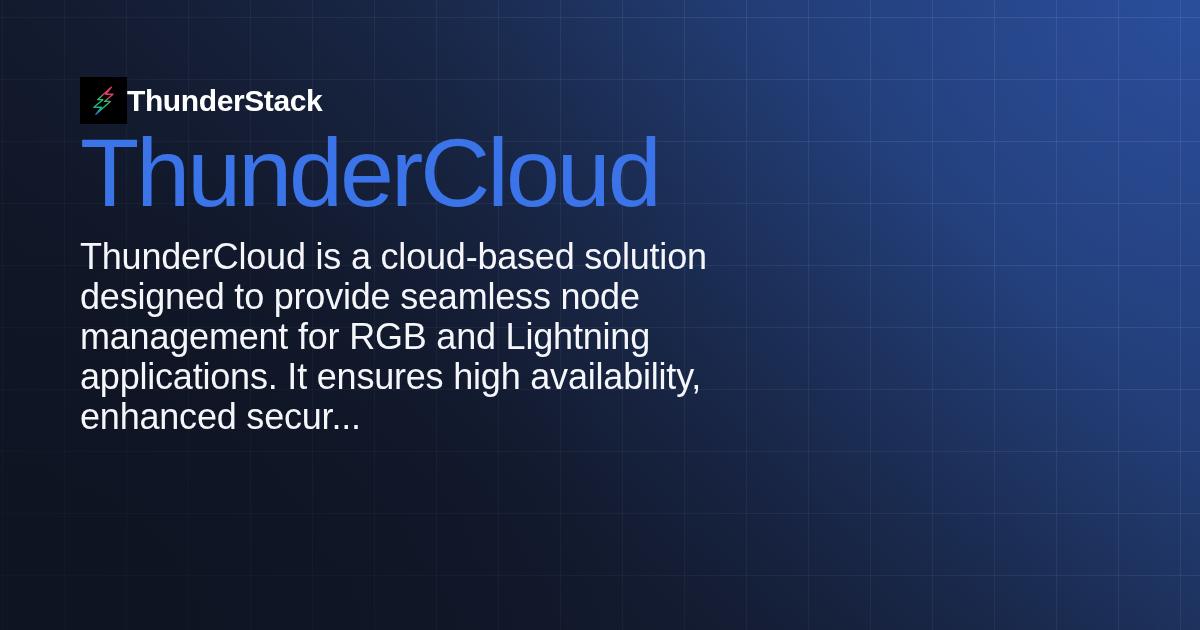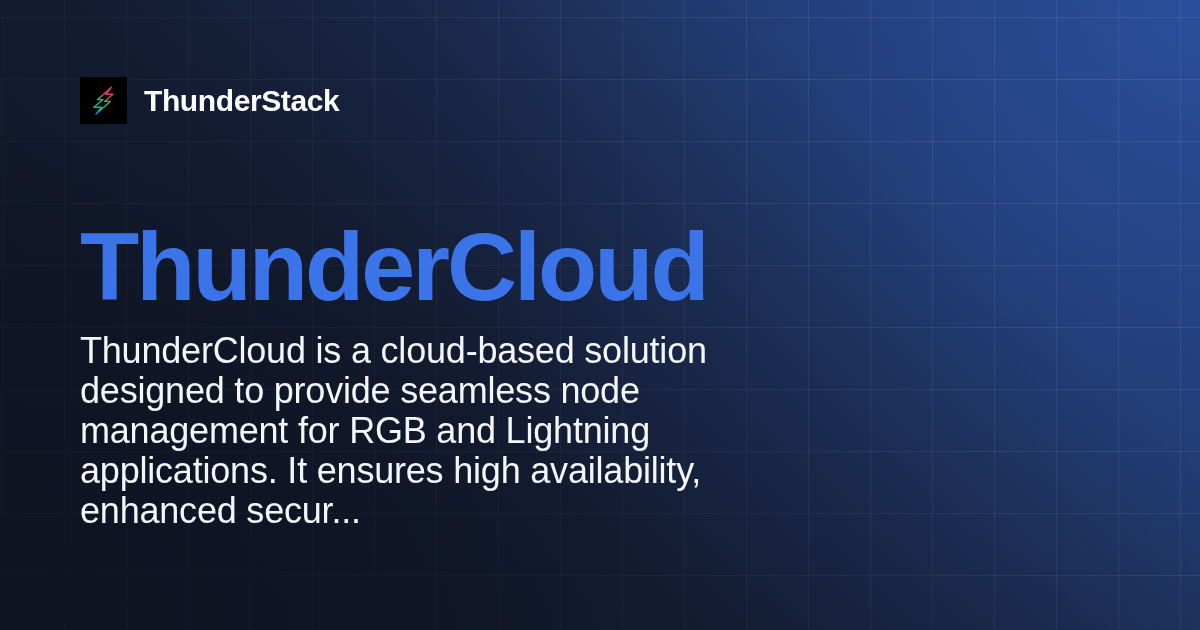--- a/index.html
+++ b/index.html
@@ -82,21 +82,21 @@
   .content{
     position:absolute;
     inset:0;
     padding:77px 80px 0 80px;
   }
 
   
   .brand{
     display:flex;
     align-items:center;
-    gap:17px;
+    gap:0;
     height:47px;
   }
   .brand-logo{
     width:47px;
     height:47px;
     background:#000000;
     display:flex;
     align-items:center;
     justify-content:center;
     flex:0 0 auto;
@@ -106,23 +106,22 @@
     font-size:30px;
     font-weight:bold;
     color:#ffffff;
     letter-spacing:-0.4px;
     line-height:1;
     white-space:nowrap;
   }
 
   
   .page-title{
-    margin-top:94px;
     font-size:97px;
-    font-weight:bold;
+    font-weight:normal;
     color:#3b74e8;
     letter-spacing:-3px;
     line-height:1;
     white-space:nowrap;
   }
 
   
   .page-description{
     margin-top:16px;
     font-size:36px;

